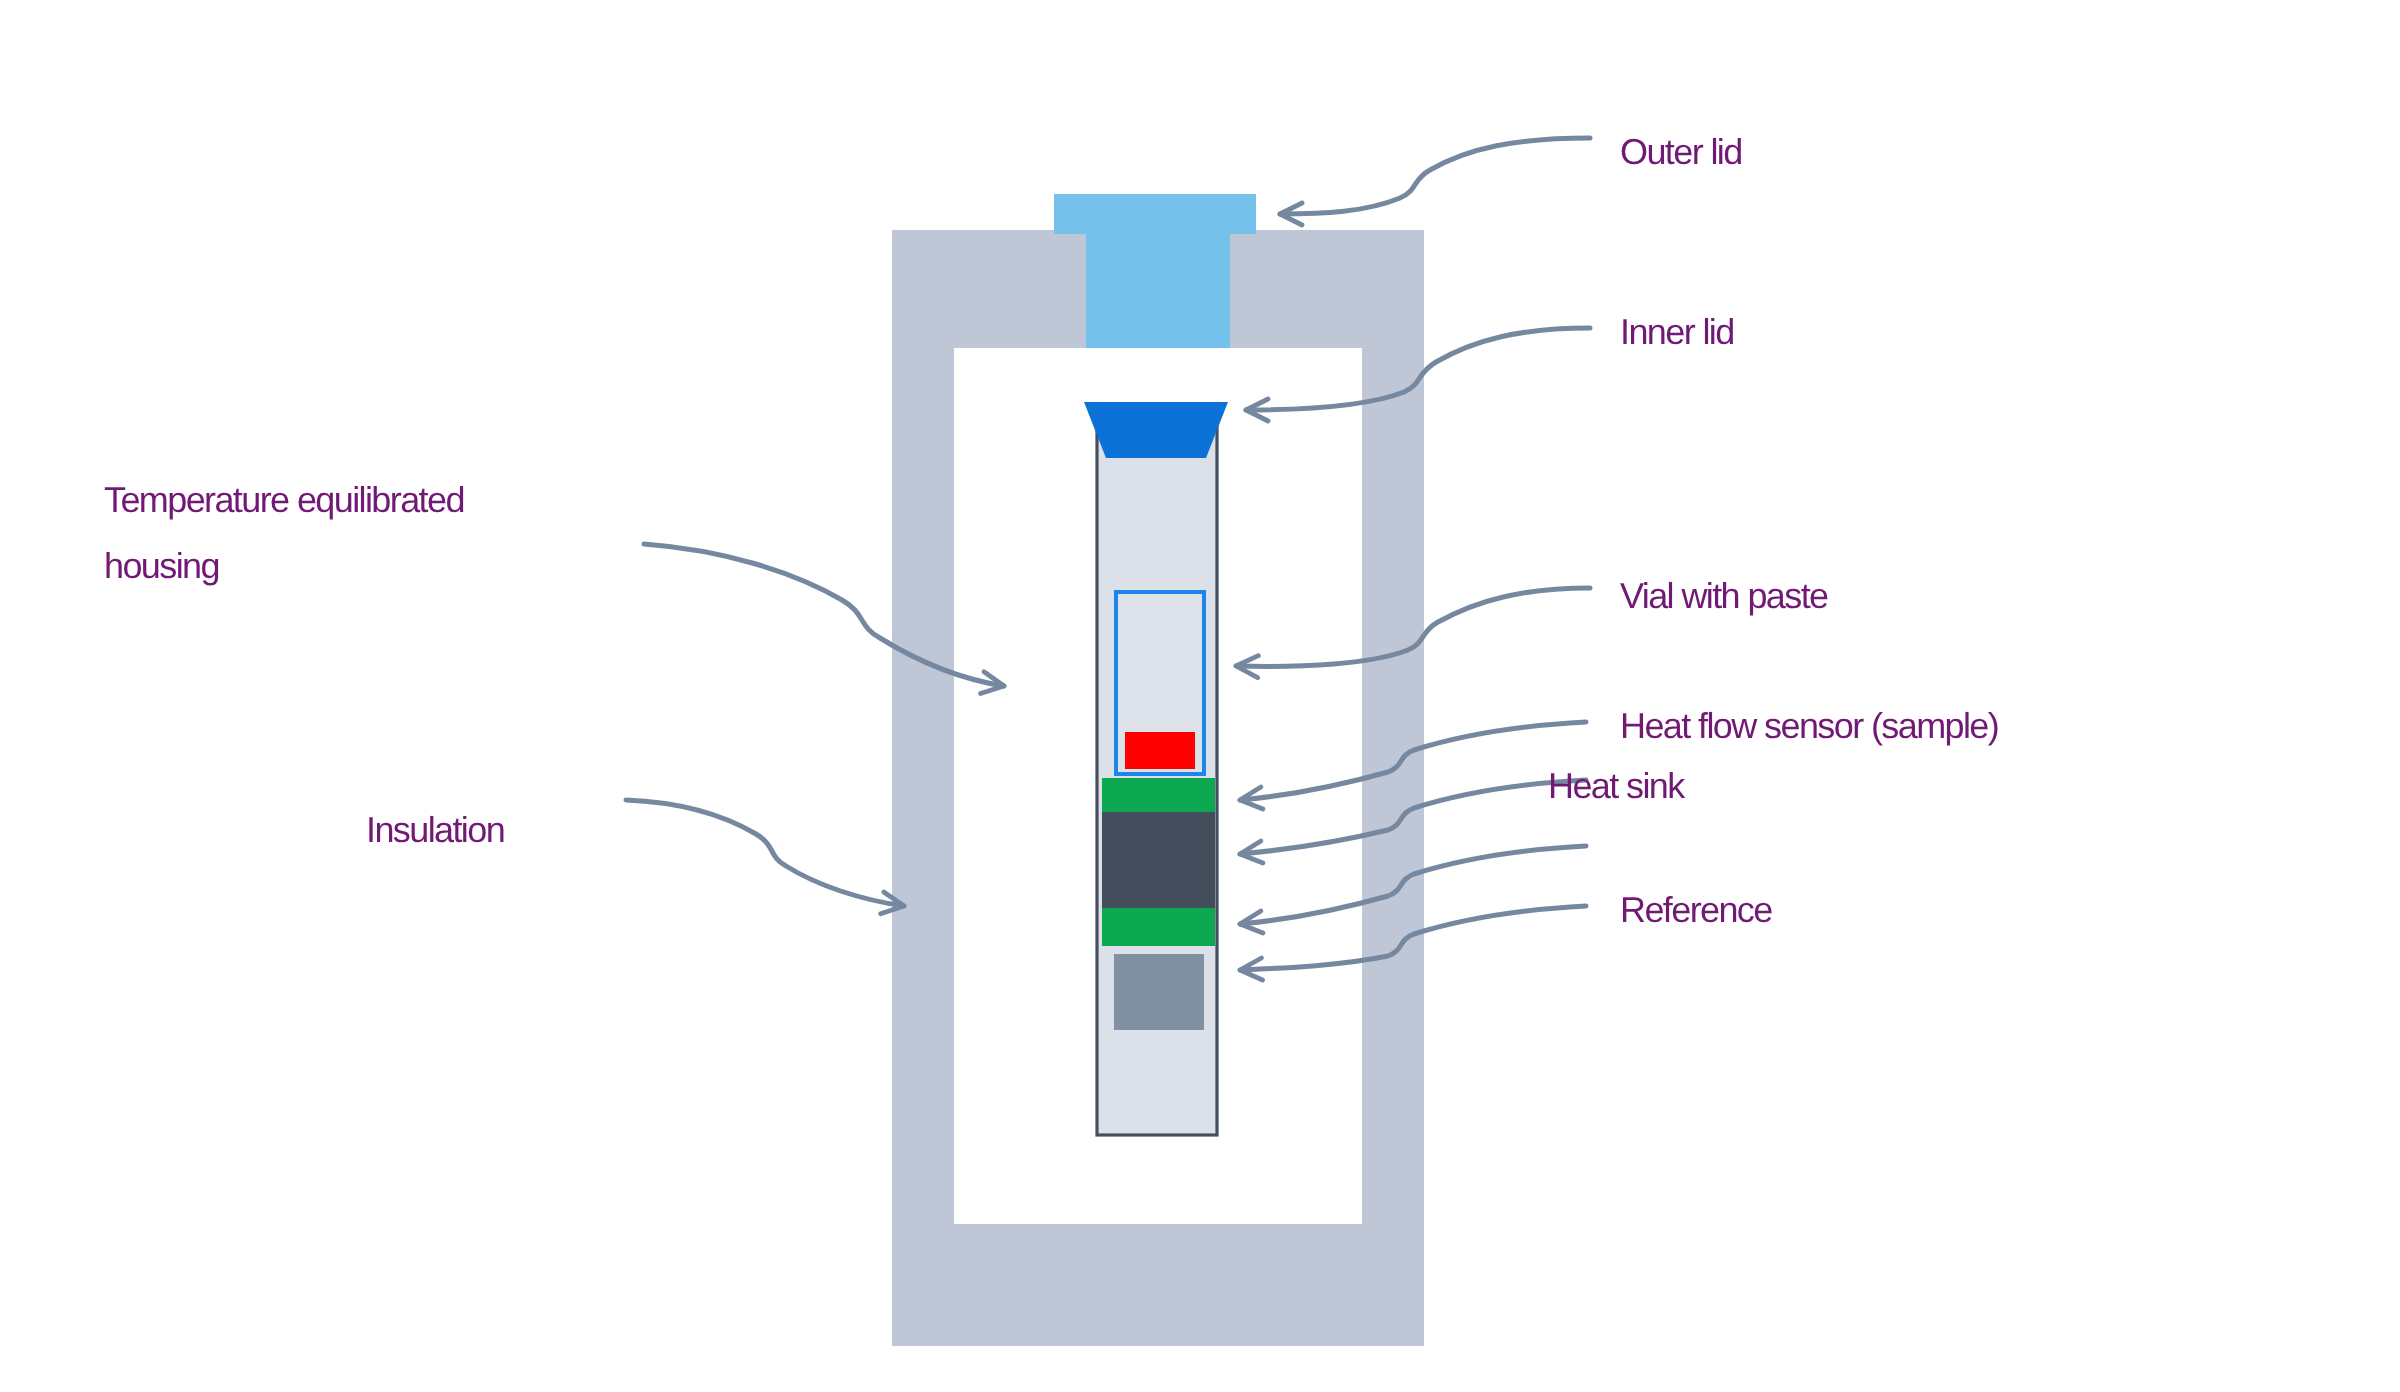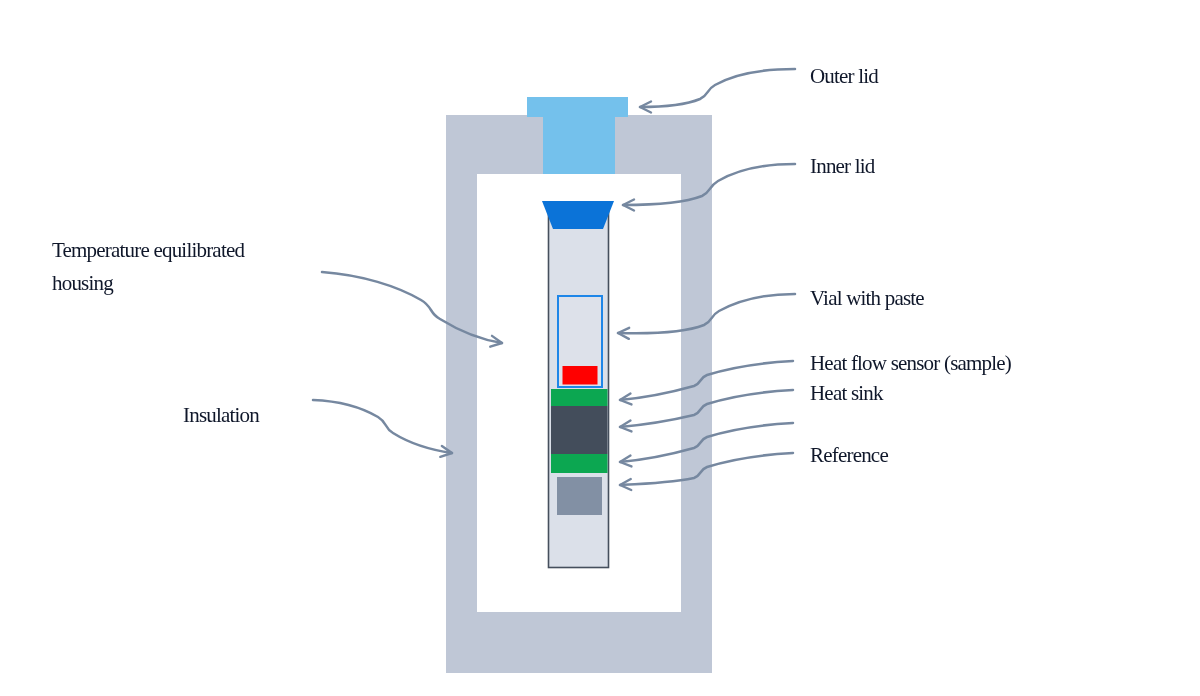--- a/index.html
+++ b/index.html
@@ -6,27 +6,26 @@
   .canvas{
     position:relative;
     width:1200px;height:696px;
     background:#ffffff;
     overflow:hidden;
     font-family:"Liberation Sans", sans-serif;
   }
   .canvas svg{position:absolute;left:0;top:0;width:1200px;height:696px;}
   .lbl{
     position:absolute;
-    color:#0f172a;
-    font-size:21px;
+    color:#701a75;
+    font-size:18px;
     letter-spacing:-0.8px;
     line-height:31px;
     white-space:nowrap;
     font-weight:400;
-    font-family:Liberation Serif, serif;
   }
   .lbl.two-line{white-space:normal;width:330px;line-height:33px;}
 </style>
 </head>
 <body>
 
 <div class="canvas">
 
   <svg viewBox="0 0 1200 696" aria-hidden="false">
     <defs>
@@ -67,21 +66,21 @@
       <path d="M793,453 C755,455 726,461 707,467 C699,470 702,475 694,478 C669,483 642,484 620,485" stroke="#7688a0"></path>
       <path d="M322,272 C362,275 397,286 421,300 C433,307 429,313 440,319 C461,332 483,340 502,343" stroke="#7688a0"></path>
       <path d="M313,400 C339,401 361,407 378,417 C388,423 384,428 393,433 C409,443 431,450 452,453" stroke="#7688a0"></path>
     </g>
   </svg>
 
   <div class="lbl" style="left:810px;top:61px">Outer lid</div>
   <div class="lbl" style="left:810px;top:151px">Inner lid</div>
   <div class="lbl" style="left:810px;top:348px">Heat flow sensor (sample)</div>
   <div class="lbl" style="left:810px;top:283px">Vial with paste</div>
-  <div class="lbl" style="left:810px;top:378px">Heat sink</div>
+  <div class="lbl" style="left:774px;top:378px">Heat sink</div>
   <div class="lbl" style="left:810px;top:440px">Reference</div>
 
   <div class="lbl two-line" style="left:52px;top:234px">
     <span>Temperature equilibrated</span><br>
     <span>housing</span>
   </div>
   <div class="lbl" style="left:183px;top:400px">Insulation</div>
 
 </div>
 

